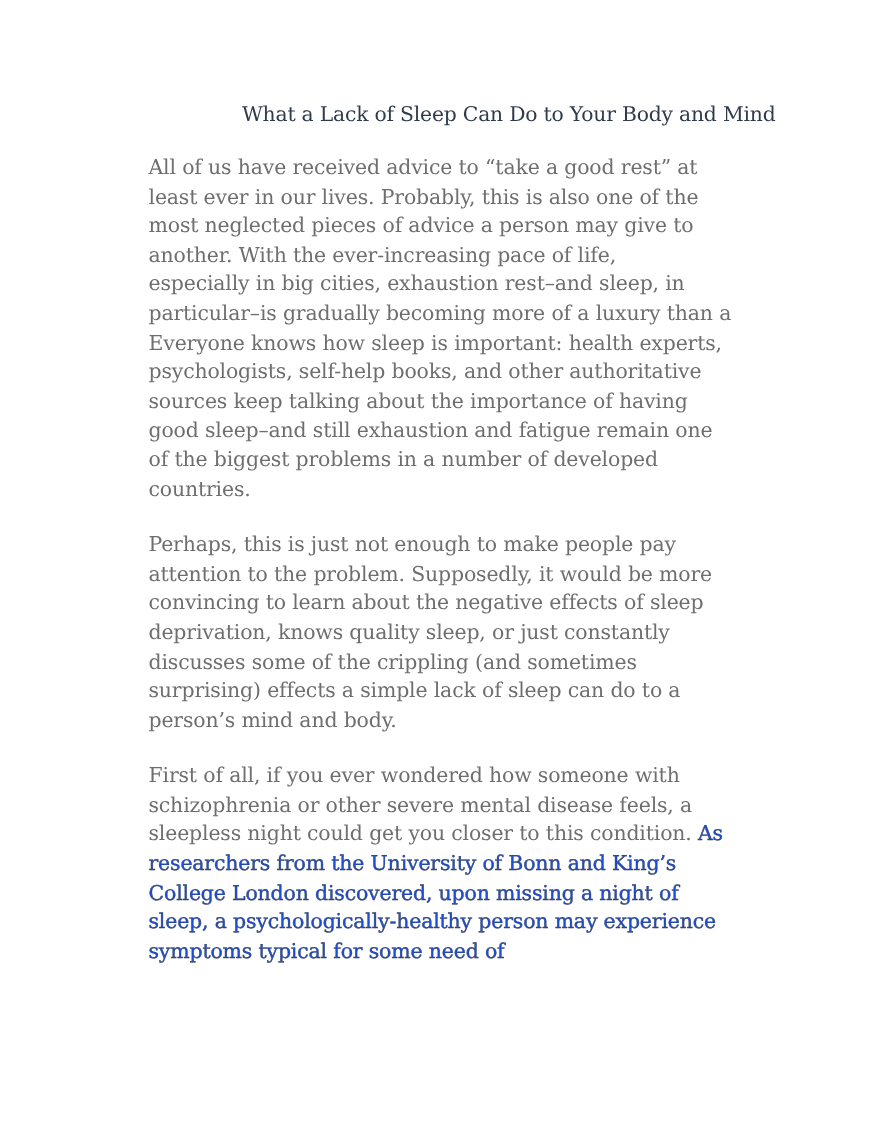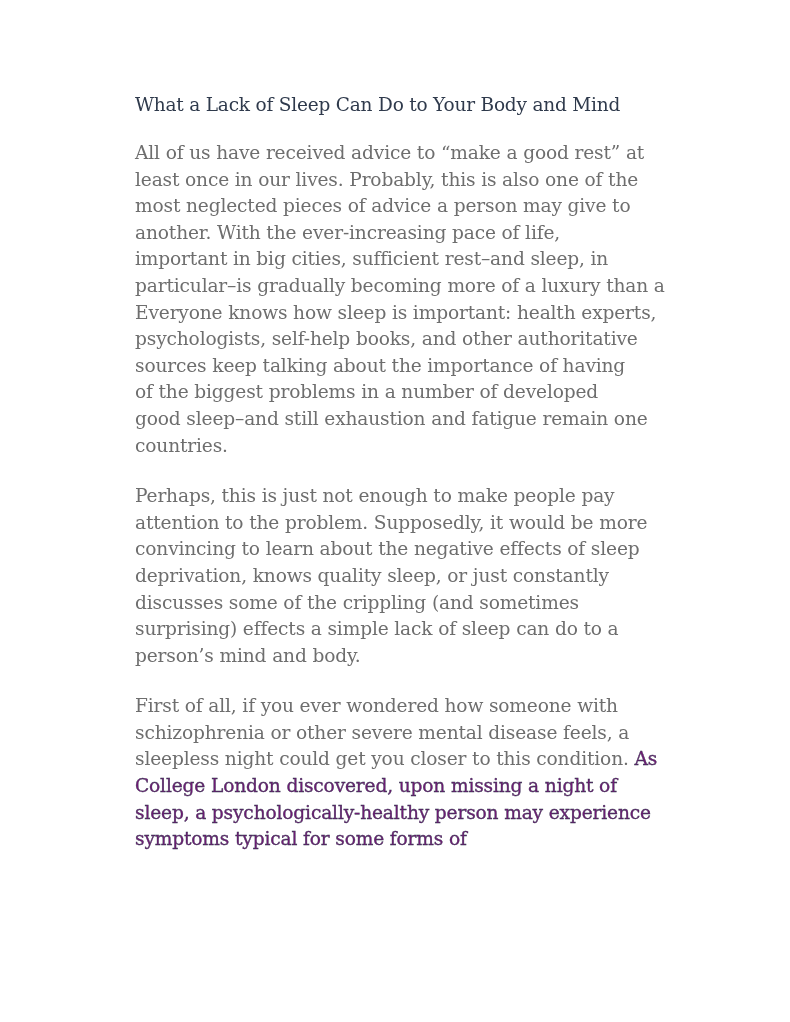--- a/index.html
+++ b/index.html
@@ -21,71 +21,73 @@
     }
     .title {
       font-family: "DejaVu Serif", serif;
       font-size: 18.5px;
       color: #2f3a4c;
       margin: 0 0 22px 0;
       line-height: 26px;
       font-weight: normal;
       letter-spacing: -0.2px;
       white-space: nowrap;
+      text-align: right;
     }
     .para {
       font-family: "DejaVu Serif", serif;
       font-size: 18.6px;
       line-height: 26.6px;
       color: #6e6e6e;
       margin: 0 0 24px 0;
       letter-spacing: -0.15px;
     }
     .para .line {
       display: block;
       white-space: nowrap;
     }
     .strong {
-      color: #701a75;
+      color: #1d4ed8;
       font-weight: normal;
       -webkit-text-stroke: 0.35px #2f3a4c;
     }
   </style>
 </head>
 <body>
 
 <div class="page">
   <h1 class="title">What a Lack of Sleep Can Do to Your Body and Mind</h1>
 
   <p class="para">
-    <span class="line">All of us have received advice to “make a good rest” at</span>
-    <span class="line">least once in our lives. Probably, this is also one of the</span>
+    <span class="line">All of us have received advice to “take a good rest” at</span>
+    <span class="line">least ever in our lives. Probably, this is also one of the</span>
     <span class="line">most neglected pieces of advice a person may give to</span>
     <span class="line">another. With the ever-increasing pace of life,</span>
-    <span class="line">important in big cities, sufficient rest–and sleep, in</span>
+    <span class="line">especially in big cities, exhaustion rest–and sleep, in</span>
     <span class="line">particular–is gradually becoming more of a luxury than a</span>
     <span class="line">Everyone knows how sleep is important: health experts,</span>
     <span class="line">psychologists, self-help books, and other authoritative</span>
     <span class="line">sources keep talking about the importance of having</span>
+    <span class="line">good sleep–and still exhaustion and fatigue remain one</span>
     <span class="line">of the biggest problems in a number of developed</span>
-    <span class="line">good sleep–and still exhaustion and fatigue remain one</span>
     <span class="line">countries.</span>
   </p>
 
   <p class="para">
     <span class="line">Perhaps, this is just not enough to make people pay</span>
     <span class="line">attention to the problem. Supposedly, it would be more</span>
     <span class="line">convincing to learn about the negative effects of sleep</span>
     <span class="line">deprivation, knows quality sleep, or just constantly</span>
     <span class="line">discusses some of the crippling (and sometimes</span>
     <span class="line">surprising) effects a simple lack of sleep can do to a</span>
     <span class="line">person’s mind and body.</span>
   </p>
 
   <p class="para">
     <span class="line">First of all, if you ever wondered how someone with</span>
     <span class="line">schizophrenia or other severe mental disease feels, a</span>
     <span class="line"><span>sleepless night could get you closer to this condition. </span><span class="strong">As</span></span>
+    <span class="line strong">researchers from the University of Bonn and King’s</span>
     <span class="line strong">College London discovered, upon missing a night of</span>
     <span class="line strong">sleep, a psychologically-healthy person may experience</span>
-    <span class="line strong">symptoms typical for some forms of</span>
+    <span class="line strong">symptoms typical for some need of</span>
   </p>
 </div>
 
 </body></html>

